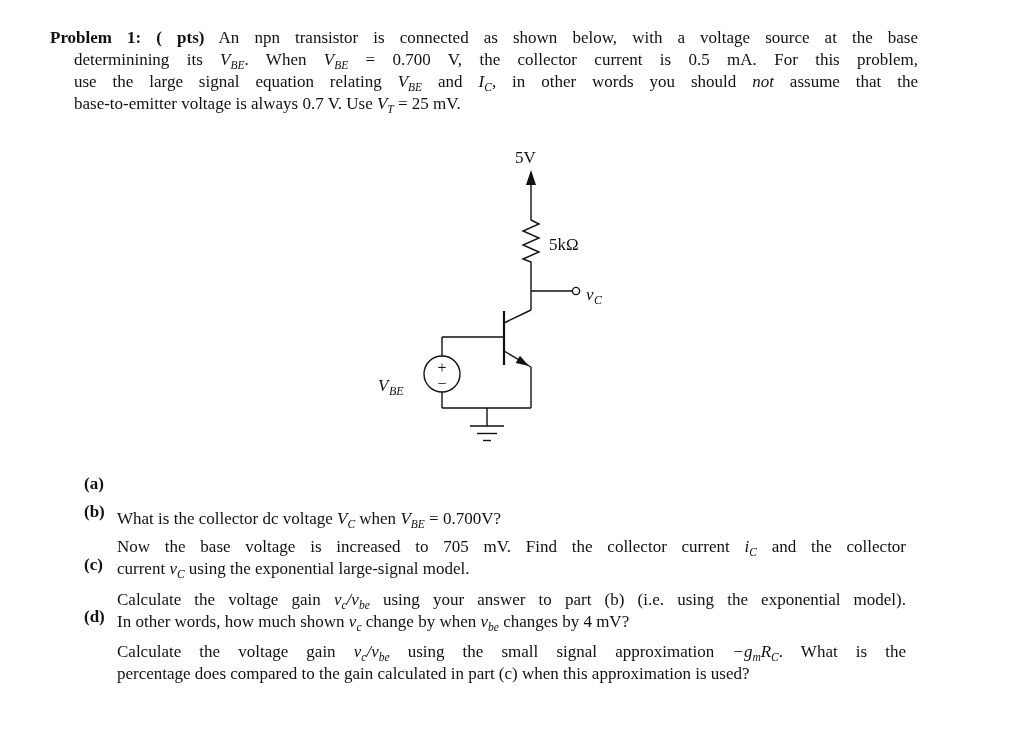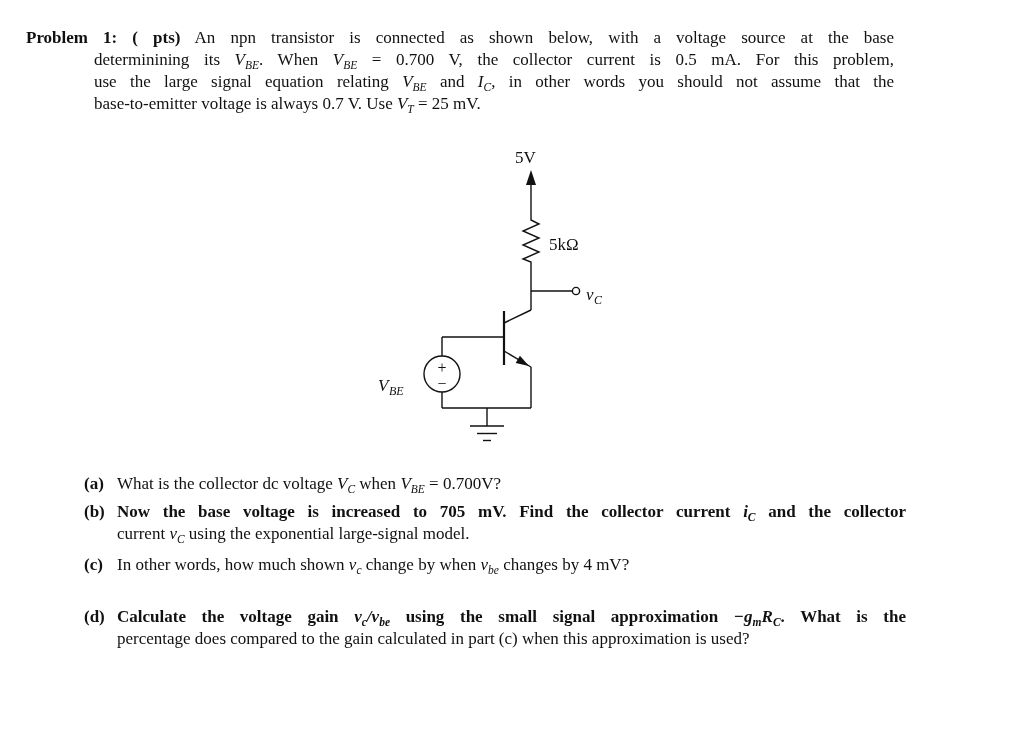--- a/index.html
+++ b/index.html
@@ -5,34 +5,34 @@
   html,body{margin:0;padding:0;}
   body{
     width:1024px;height:735px;background:#ffffff;
     font-family:"Liberation Serif","DejaVu Serif",serif;
     color:#111;
     overflow:hidden;
   }
   .page{position:relative;width:1024px;height:735px;background:#fff;}
 
   
-  .header{position:absolute;left:26px;top:27px;width:868px;font-size:17px;line-height:22px;}
+  .header{position:absolute;left:50px;top:27px;width:868px;font-size:17px;line-height:22px;}
   .hline{height:22px;white-space:nowrap;}
-  .indent{margin-left:68px;}
+  .indent{margin-left:24px;}
   .just{white-space:normal;text-align:justify;text-align-last:justify;}
 
   .qitem{position:absolute;left:84px;width:822px;display:flex;font-size:17px;line-height:22px;}
   .qlabel{flex:none;width:33px;font-weight:bold;}
-  .qlines{flex:1;min-width:0;}
+  .qlines{flex:1;min-width:0;margin-top:35px;}
   .qline{height:22px;}
-  .qline.just{text-align:justify;text-align-last:justify;font-weight:bold;}
+  .qline.just{text-align:justify;text-align-last:justify;}
 
   .sg-plain{font-style:normal;}
   .sg-bold{font-weight:bold;}
-  .sg-italic{}
+  .sg-italic{font-style:italic;}
   .sg-math{font-style:italic;text-align:center;}
   .sg-math sub, .qline sub, .hline sub{
     font-size:11.5px;line-height:0;vertical-align:-3.5px;font-style:italic;
   }
 
   
   .circuit{position:absolute;left:370px;top:140px;}
   .circuit line, .circuit polyline{stroke:#111;stroke-width:1.4;fill:none;}
   .circuit circle{stroke:#111;stroke-width:1.4;fill:none;}
   .circuit polygon{fill:#111;stroke:none;}
@@ -117,20 +117,21 @@
       <span class="qlabel">(b)</span>
       <div class="qlines">
         <div class="qline just"><span class="sg-plain">Now the base voltage is increased to 705 mV. Find the collector current </span><span class="sg-math">i<sub>C</sub></span><span class="sg-plain"> and the collector</span></div>
         <div class="qline"><span class="sg-plain">current </span><span class="sg-math">v<sub>C</sub></span><span class="sg-plain"> using the exponential large-signal model.</span></div>
       </div>
     </div>
 
     <div class="qitem" style="top:554px;">
       <span class="qlabel">(c)</span>
       <div class="qlines">
+        <div class="qline just"><span class="sg-plain">Calculate the voltage gain </span><span class="sg-math">v<sub>c</sub></span><span class="sg-math">/</span><span class="sg-math">v<sub>be</sub></span><span class="sg-plain"> using your answer to part (b) (i.e. using the exponential model).</span></div>
         <div class="qline"><span class="sg-plain">In other words, how much shown </span><span class="sg-math">v<sub>c</sub></span><span class="sg-plain"> change by when </span><span class="sg-math">v<sub>be</sub></span><span class="sg-plain"> changes by 4 mV?</span></div>
       </div>
     </div>
 
     <div class="qitem" style="top:606px;">
       <span class="qlabel">(d)</span>
       <div class="qlines">
         <div class="qline just"><span class="sg-plain">Calculate the voltage gain </span><span class="sg-math">v<sub>c</sub></span><span class="sg-math">/</span><span class="sg-math">v<sub>be</sub></span><span class="sg-plain"> using the small signal approximation </span><span class="sg-math">−</span><span class="sg-math">g<sub>m</sub></span><span class="sg-math">R<sub>C</sub></span><span class="sg-plain">. What is the</span></div>
         <div class="qline"><span class="sg-plain">percentage does compared to the gain calculated in part (c) when this approximation is used?</span></div>
       </div>

